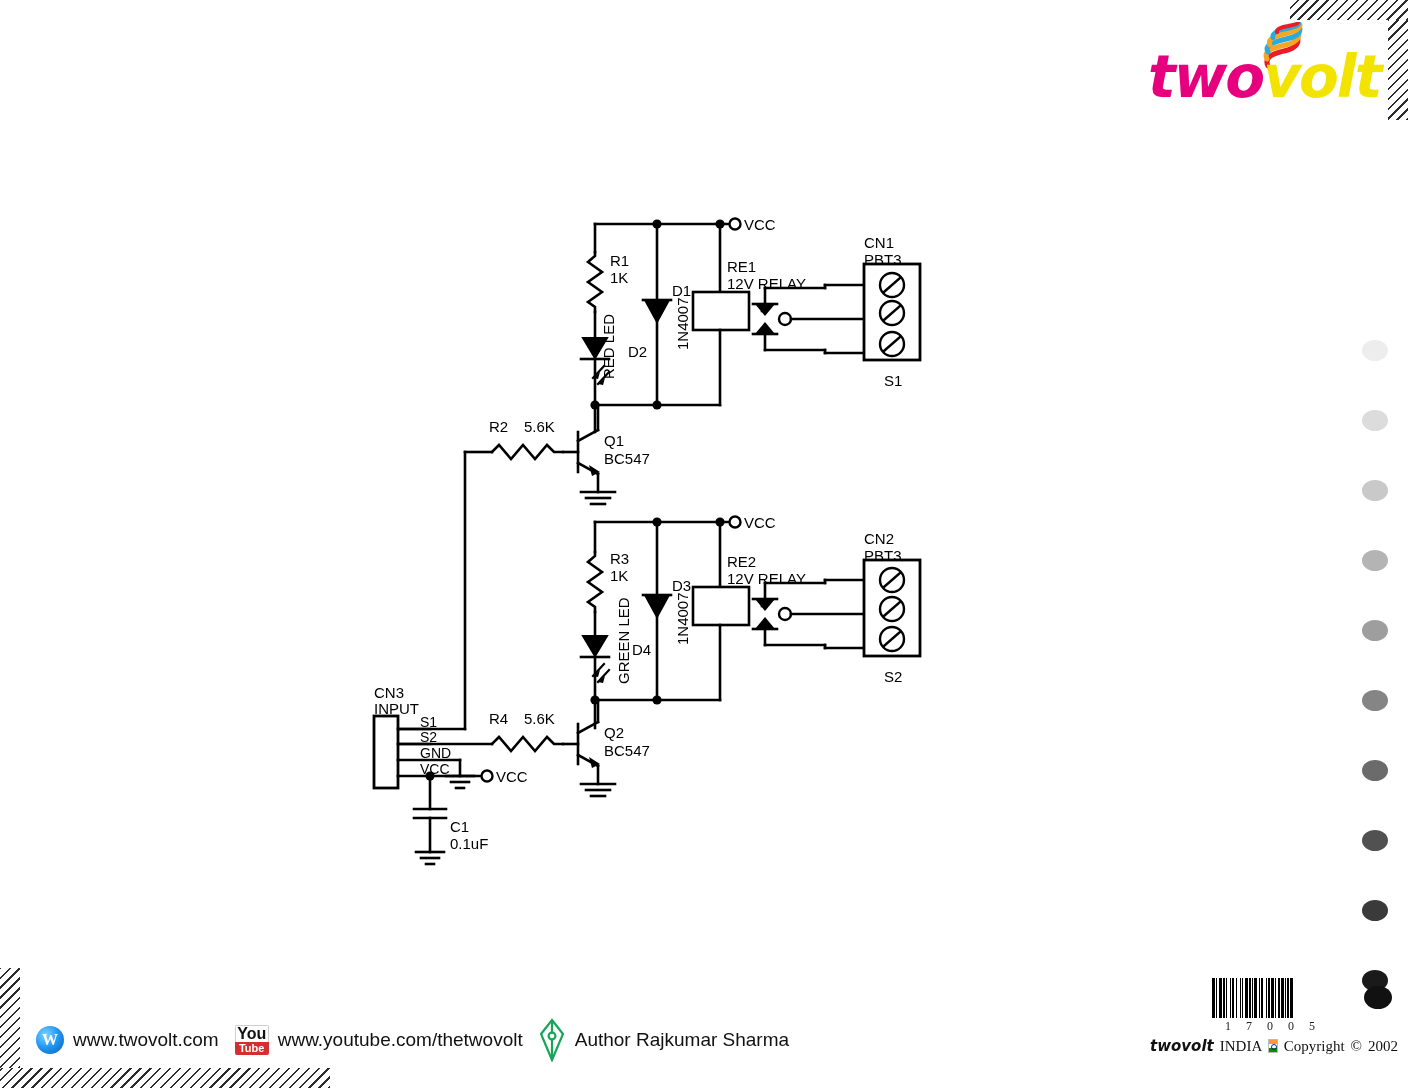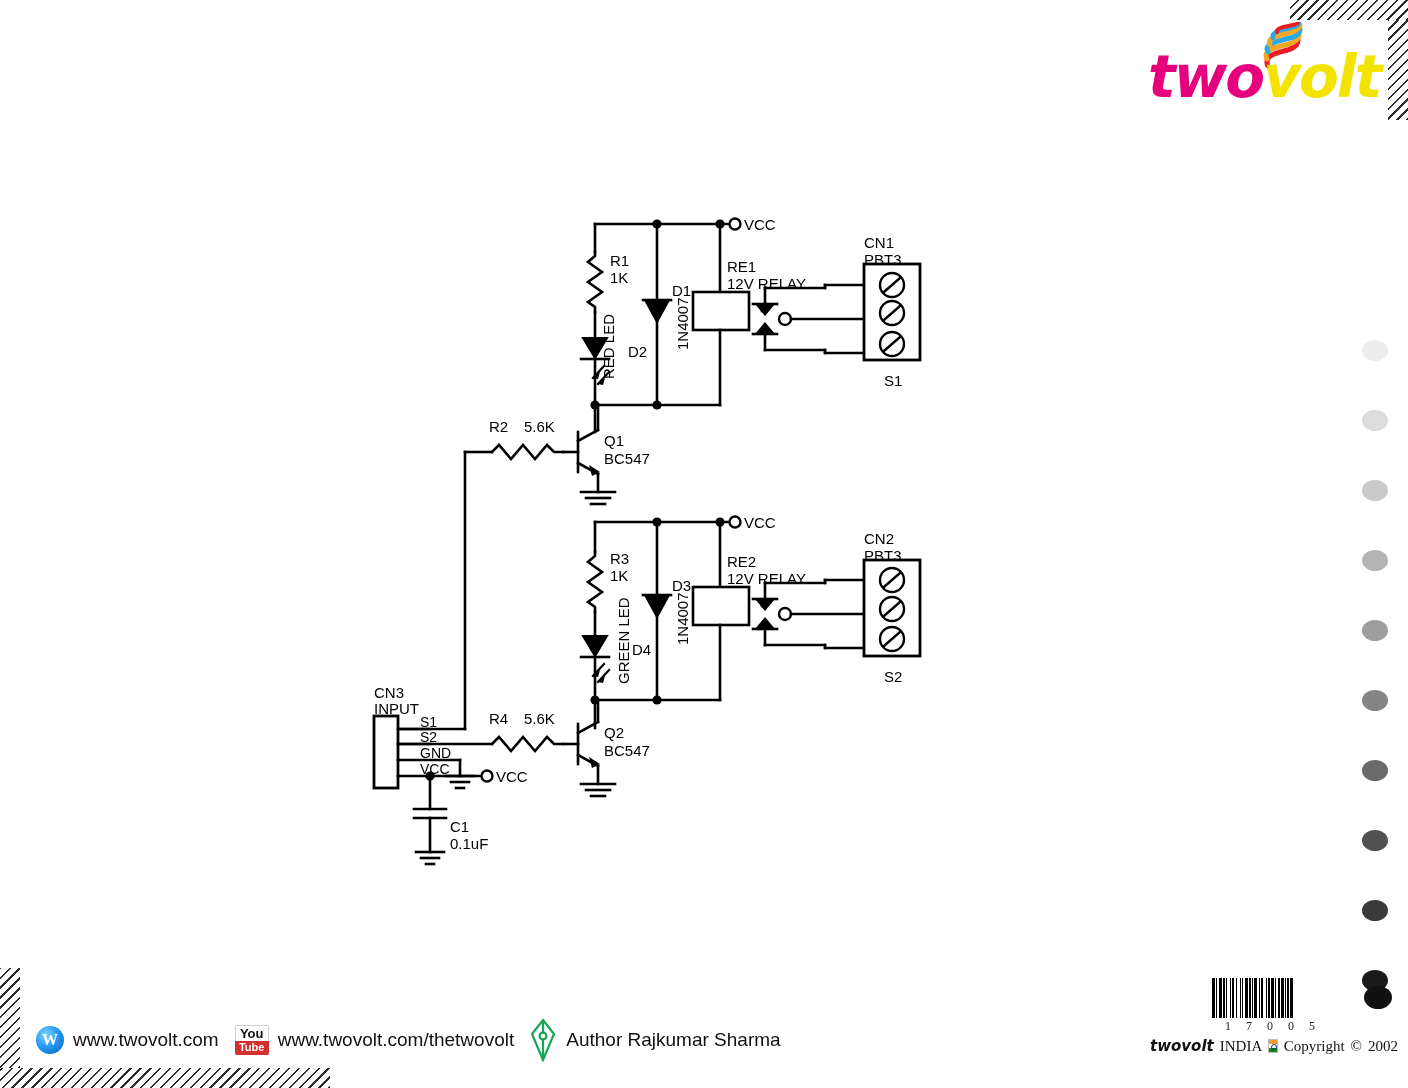--- a/index.html
+++ b/index.html
@@ -115,21 +115,21 @@
   }
   .yt-icon {
     width: 34px; height: 30px;
     margin: 0 9px 0 16px;
     display: flex; flex-direction: column;
     border-radius: 2px; overflow: hidden;
     font-family: "Liberation Sans", sans-serif;
   }
   .yt-top {
     flex: 1; background: #ffffff; color: #111;
-    font-size: 13px; font-weight: 700; line-height: 1;
+    font-size: 16px; font-weight: 700; line-height: 1;
     display: flex; align-items: center; justify-content: center;
     border: 1px solid #cfcfcf; border-bottom: none;
   }
   .yt-bot {
     flex: 1; background: #d32f2f; color: #fff;
     font-size: 11px; font-weight: 700; line-height: 1;
     display: flex; align-items: center; justify-content: center;
   }
   .pen-icon { width: 26px; height: 44px; margin: 0 10px 0 16px; }
 
@@ -473,21 +473,21 @@
   </svg>
 
   <div class="footer">
     <span class="globe-icon">W</span>
     <span class="footer-text">www.twovolt.com</span>
 
     <span class="yt-icon">
       <span class="yt-top">You</span>
       <span class="yt-bot">Tube</span>
     </span>
-    <span class="footer-text">www.twovolt.com/thetwovolt</span>
+    <span class="footer-text">www.youtube.com/thetwovolt</span>
 
     <svg class="pen-icon" viewBox="0 0 26 44">
       <path d="M13,2 L24,16 L13,42 L2,16 Z" fill="none" stroke="#18A558" stroke-width="2.2"></path>
       <circle cx="13" cy="18" r="3.4" fill="none" stroke="#18A558" stroke-width="2.2"></circle>
       <line x1="13" y1="2" x2="13" y2="15" stroke="#18A558" stroke-width="2.2"></line>
       <line x1="13" y1="21" x2="13" y2="42" stroke="#18A558" stroke-width="2.2"></line>
     </svg>
     <span class="footer-text">Author Rajkumar Sharma</span>
   </div>
 

